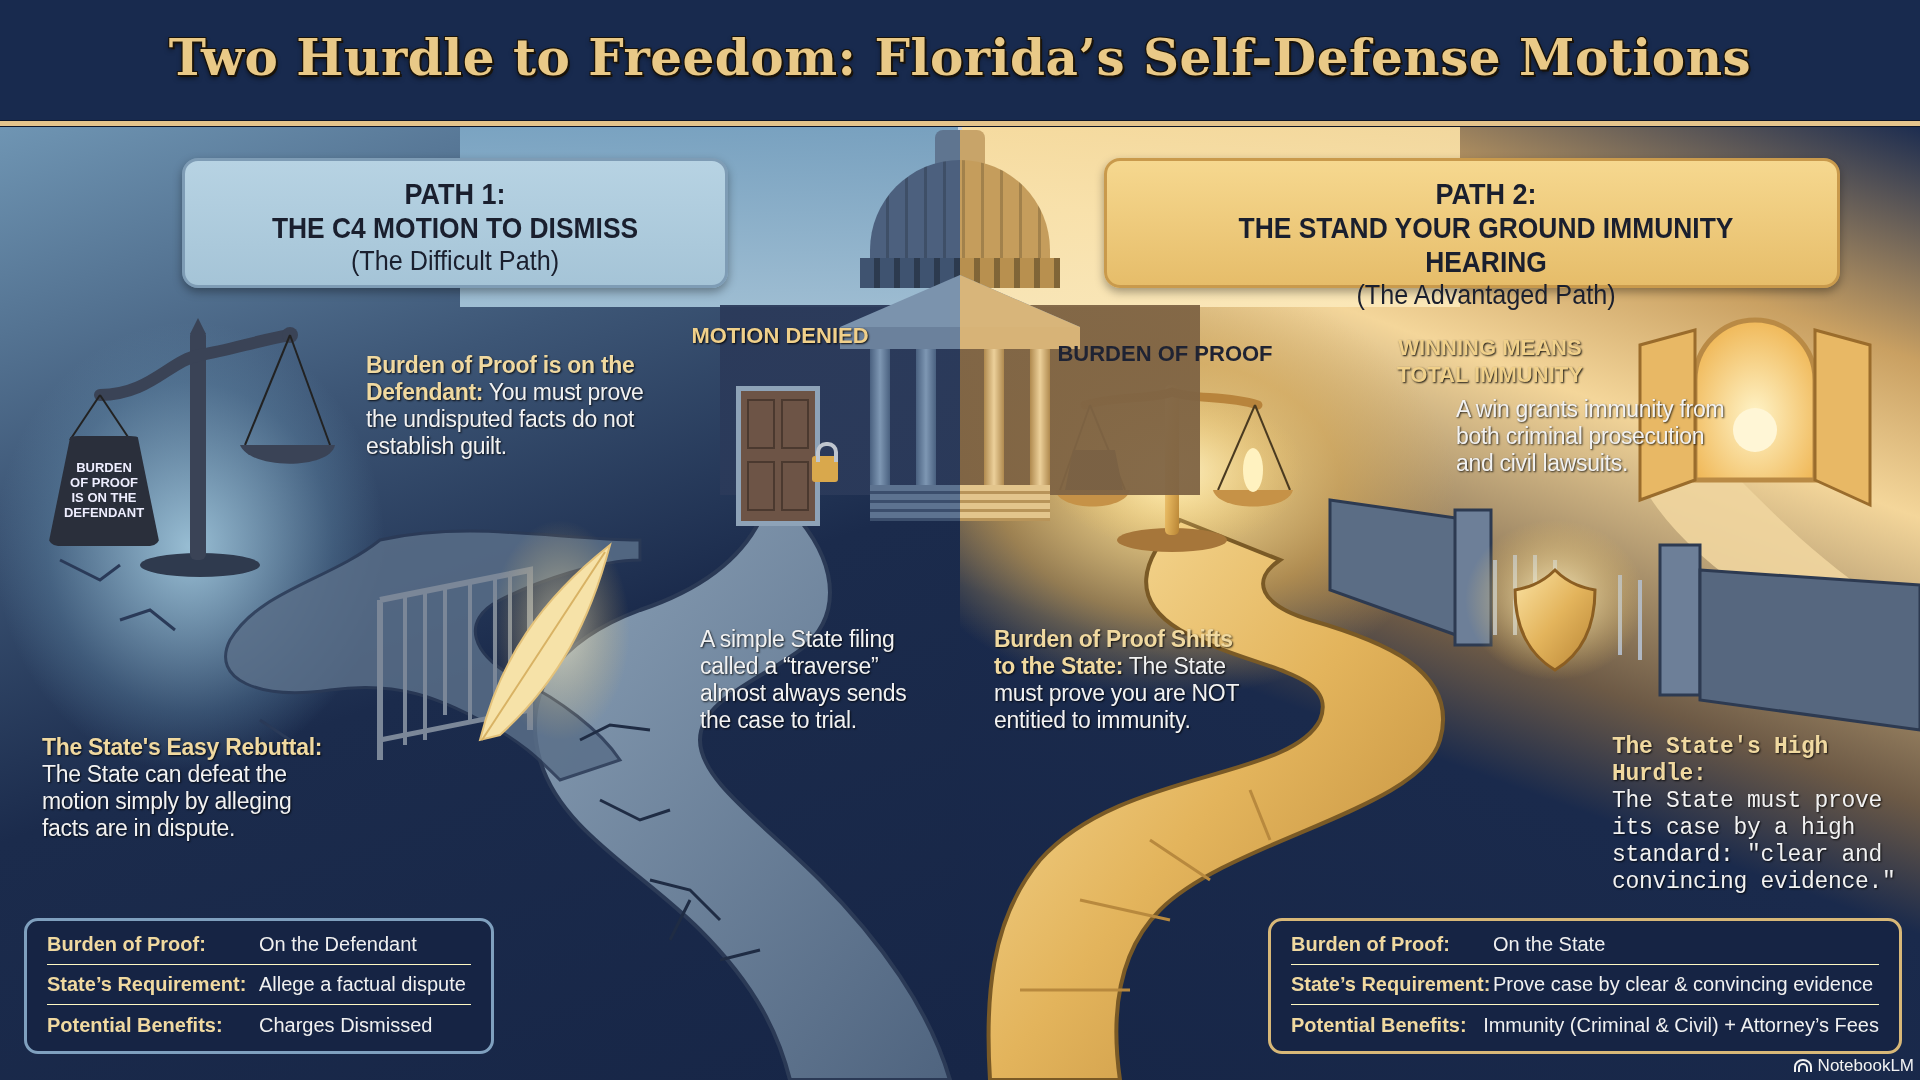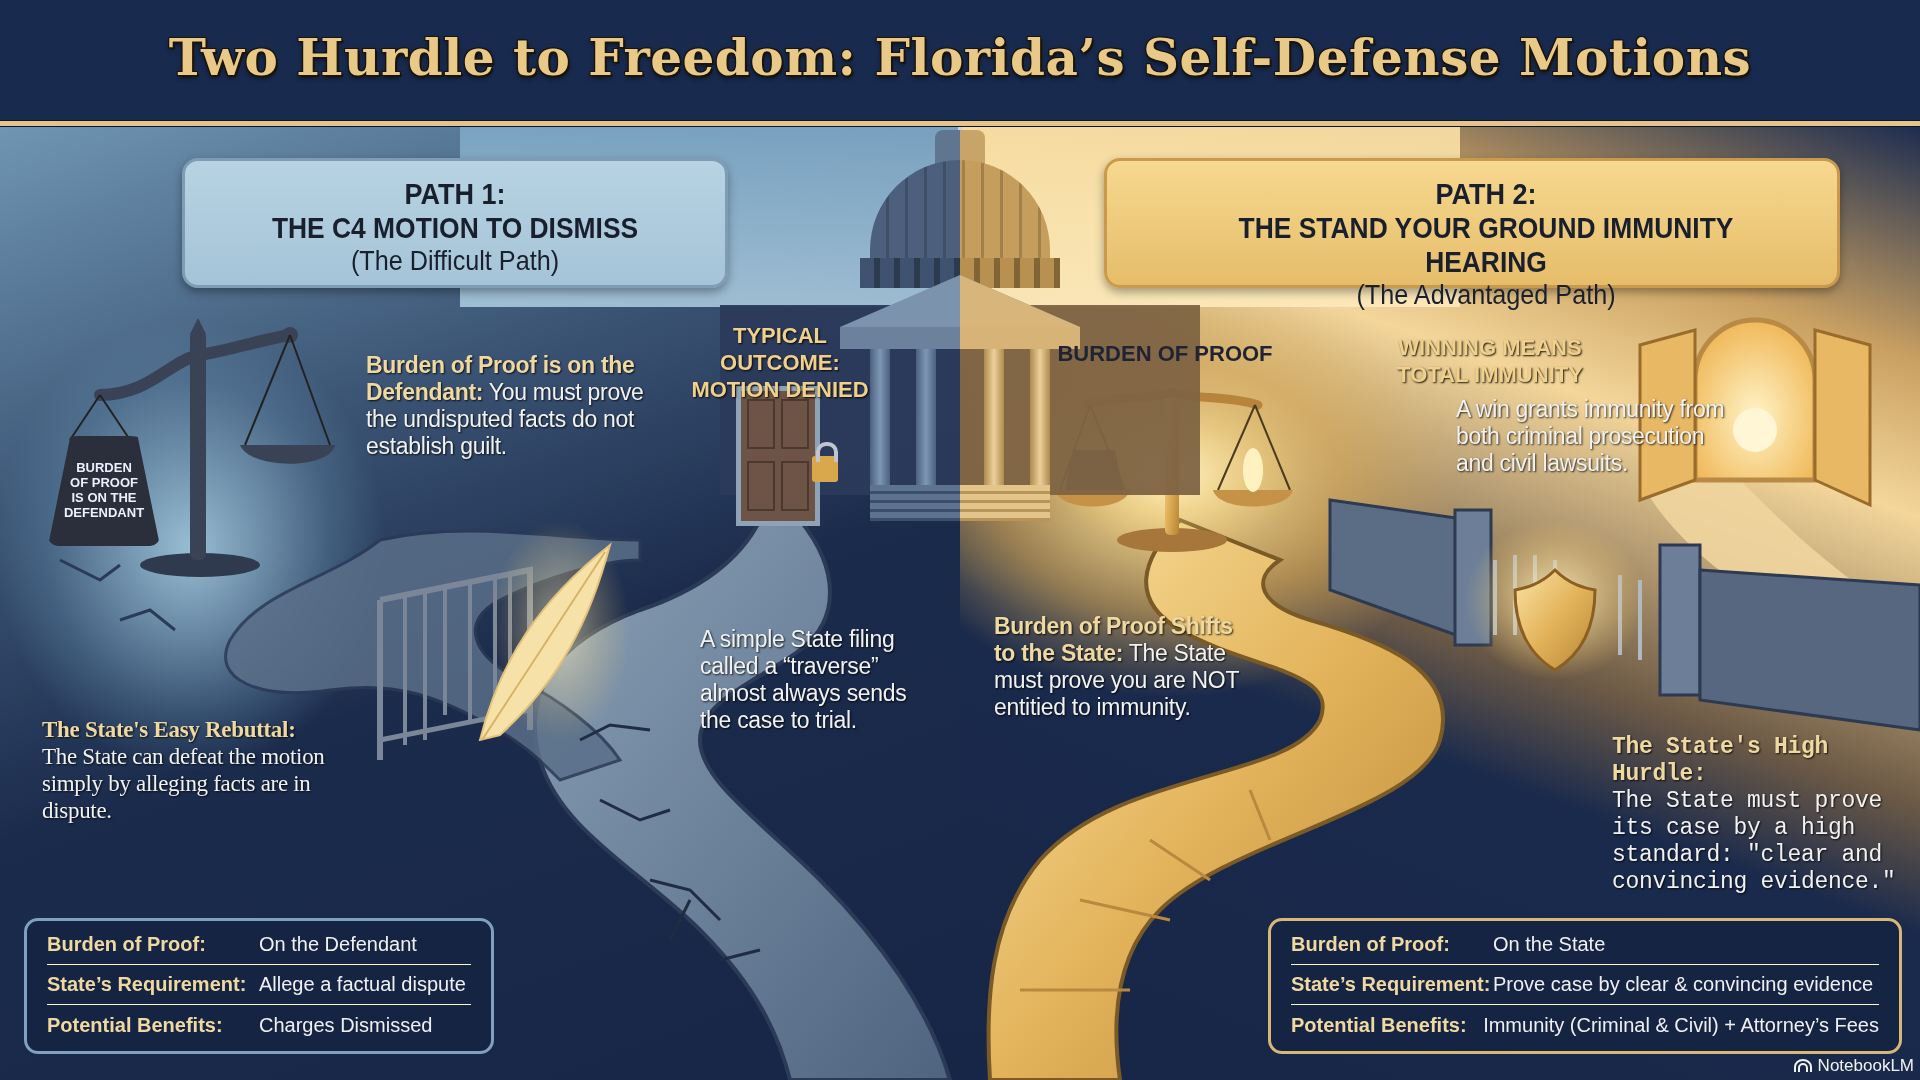--- a/index.html
+++ b/index.html
@@ -271,38 +271,37 @@
   <div class="path-box p2">
     <span class="num">PATH 2:</span>
     <span class="name">THE STAND YOUR GROUND IMMUNITY HEARING</span>
     <span class="sub">(The Advantaged Path)</span>
   </div>
 
   <div class="callout narrow" style="left:366px; top:352px; width:280px;">
     <span class="lead">Burden of Proof is on the Defendant:</span><span> You must prove the undisputed facts do not establish guilt.</span>
   </div>
   <div class="caps gold" style="left:680px; top:322px; width:200px;">
-    <div>TYPICAL OUTCOME:</div>
     <div>MOTION DENIED</div>
   </div>
   <div class="callout narrow" style="left:700px; top:626px; width:220px;">A simple State filing called a “traverse” almost always sends the case to trial.</div>
-  <div class="callout narrow" style="left:42px; top:716px; width:290px;font-family:Liberation Serif, serif;">
+  <div class="callout narrow" style="left:42px; top:734px; width:290px;">
     <div class="lead">The State's Easy Rebuttal:</div>
     <div>The State can defeat the motion simply by alleging facts are in dispute.</div>
   </div>
 
   <div class="caps dark" style="left:1050px; top:340px; width:230px;">
     <div>BURDEN OF PROOF</div>
   </div>
   <div class="caps gold" style="left:1380px; top:334px; width:220px;">
     <div>WINNING MEANS</div>
     <div>TOTAL IMMUNITY</div>
   </div>
   <div class="callout narrow" style="left:1456px; top:396px; width:270px;">A win grants immunity from both criminal prosecution and civil lawsuits.</div>
-  <div class="callout narrow" style="left:994px; top:613px; width:260px;">
+  <div class="callout narrow" style="left:994px; top:626px; width:260px;">
     <span class="lead">Burden of Proof Shifts to the State:</span><span> The State must prove you are NOT entitied to immunity.</span>
   </div>
   <div class="callout narrow" style="left:1612px; top:734px; width:300px;font-family:Liberation Mono, monospace;">
     <div class="lead">The State's High Hurdle:</div>
     <div>The State must prove its case by a high standard: "clear and convincing evidence."</div>
   </div>
 
   <div class="summary s1">
     <div class="row">
       <span class="k">Burden of Proof:</span>

